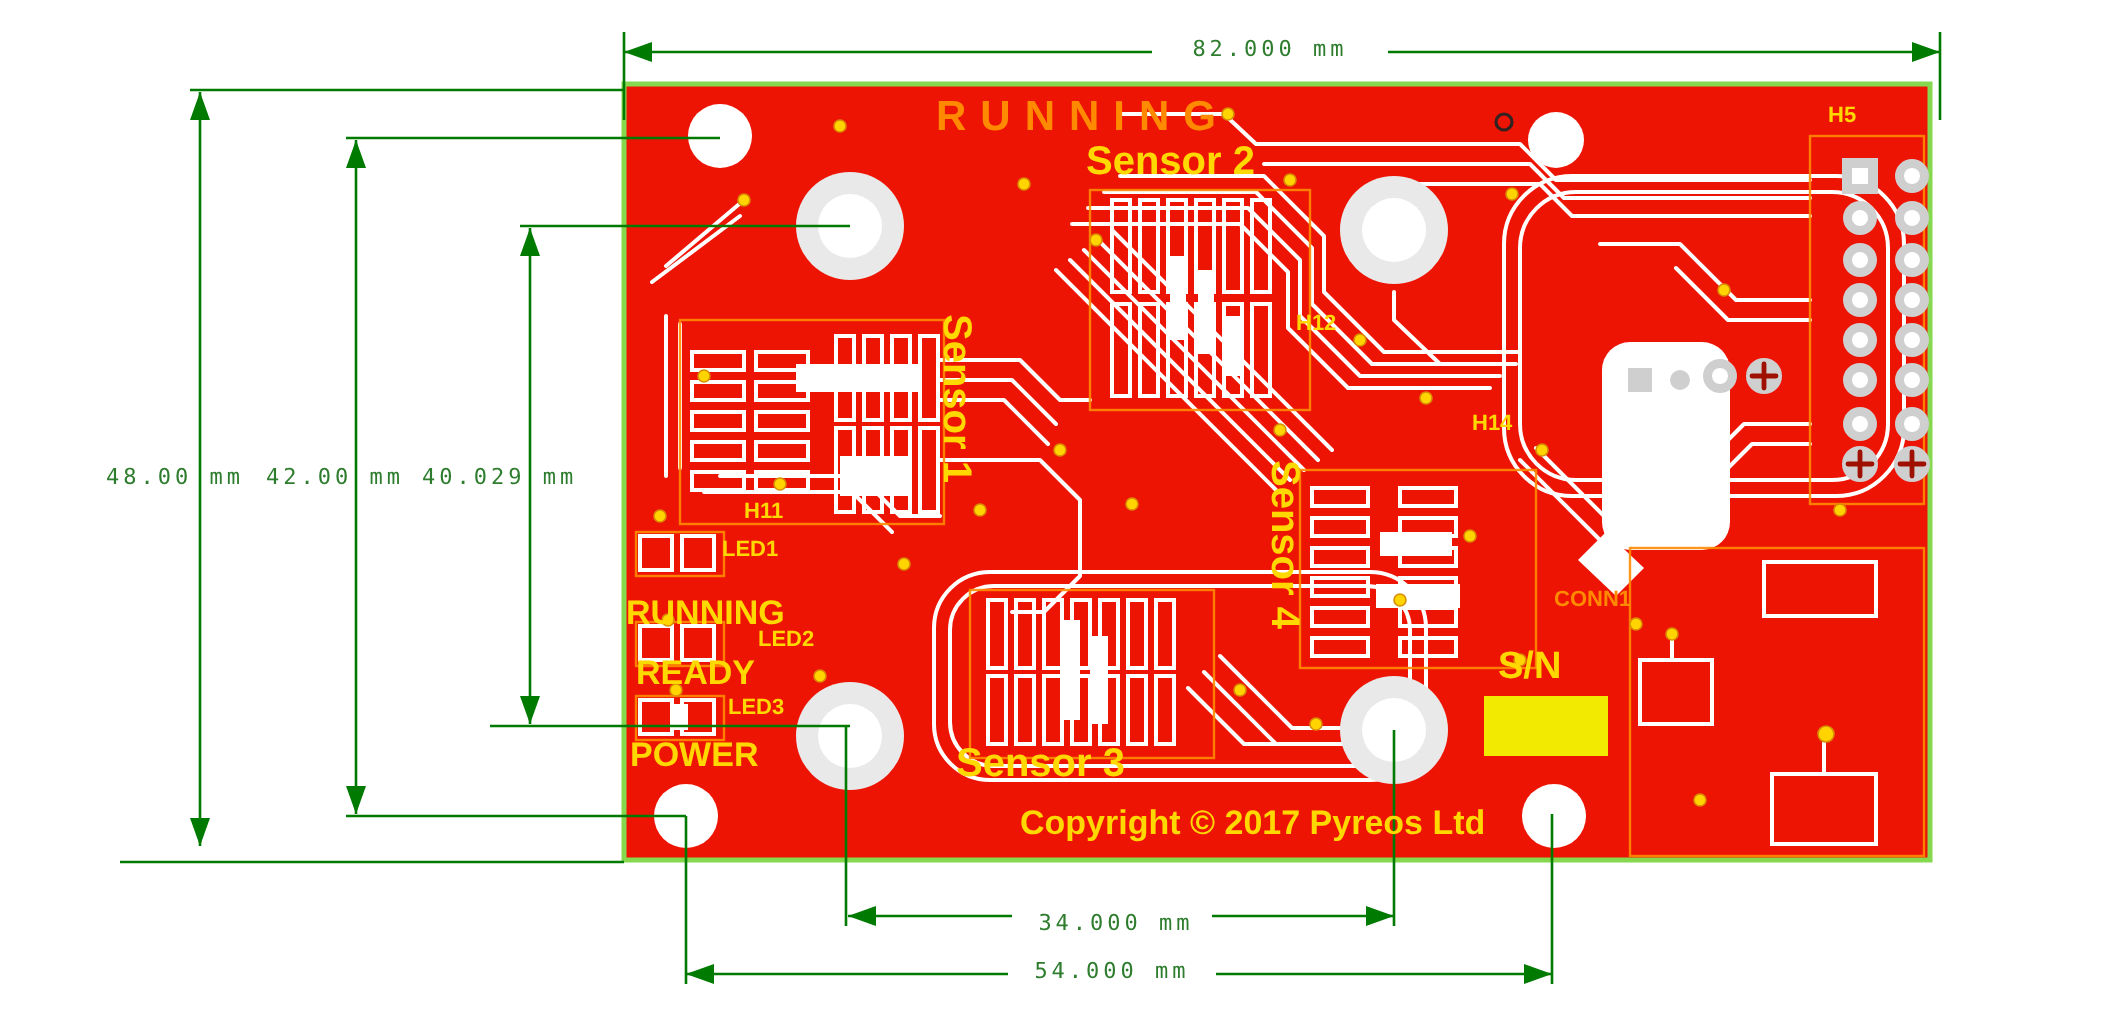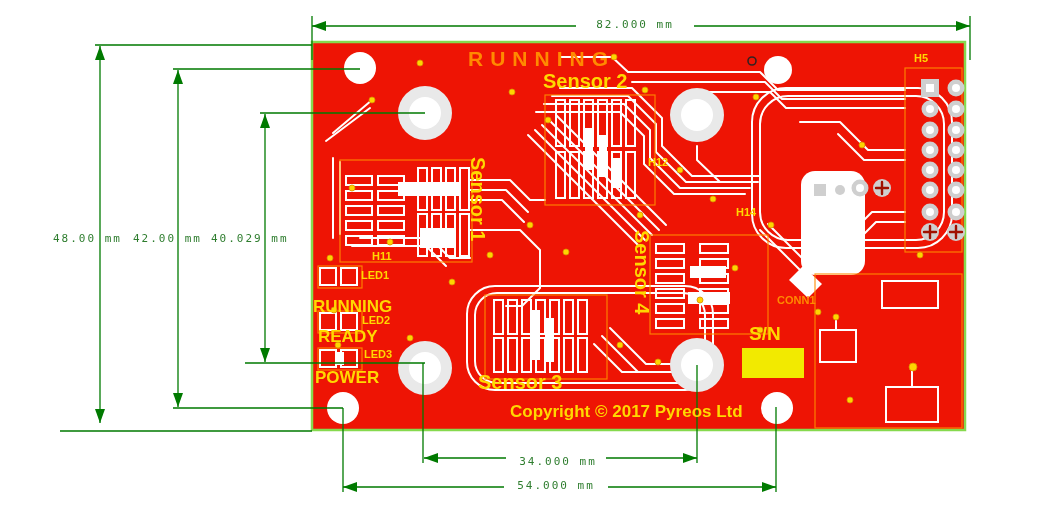--- a/index.html
+++ b/index.html
@@ -322,21 +322,21 @@
 <div class="lbl sensor" style="left:478px;top:372px;">Sensor 3</div>
 
 <div class="lbl silk silk-ref" style="left:914px;top:53px;">H5</div>
 <div class="lbl silk silk-ref" style="left:372px;top:251px;">H11</div>
 <div class="lbl silk silk-ref" style="left:648px;top:157px;">H12</div>
 <div class="lbl silk silk-ref" style="left:736px;top:207px;">H14</div>
 <div class="lbl silk silk-ref orange" style="left:777px;top:279px;margin-top:16px;">CONN1</div>
 
 <div class="lbl silk silk-ref" style="left:361px;top:270px;">LED1</div>
 <div class="lbl silk silk-big" style="left:313px;top:283px;margin-top:15px;">RUNNING</div>
-<div class="lbl silk silk-ref" style="left:362px;top:315px;">LED2</div>
+<div class="lbl silk silk-ref" style="left:362px;top:315px;padding-left:17px;">LED2</div>
 <div class="lbl silk silk-big" style="left:318px;top:328px;">READY</div>
 <div class="lbl silk silk-ref" style="left:364px;top:349px;">LED3</div>
 <div class="lbl silk silk-big" style="left:315px;top:369px;">POWER</div>
 
 <div class="lbl silk" style="left:749px;top:324px;font-size:19px;">S/N</div>
 <div class="lbl silk silk-big" style="left:510px;top:403px;">Copyright © 2017 Pyreos Ltd</div>
 
 <div class="lbl dimtxt ctr" style="left:578px;top:19px;width:114px;">82.000 mm</div>
 <div class="lbl dimtxt" style="left:53px;top:233px;">48.00 mm</div>
 <div class="lbl dimtxt" style="left:133px;top:233px;">42.00 mm</div>

